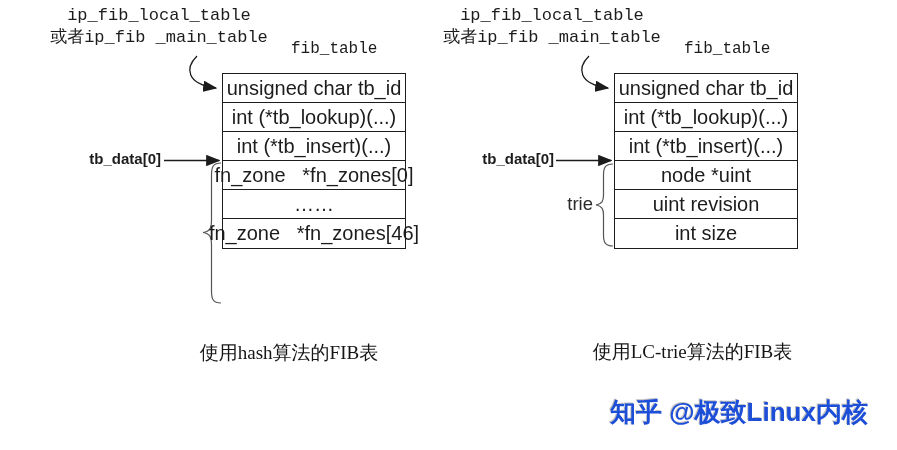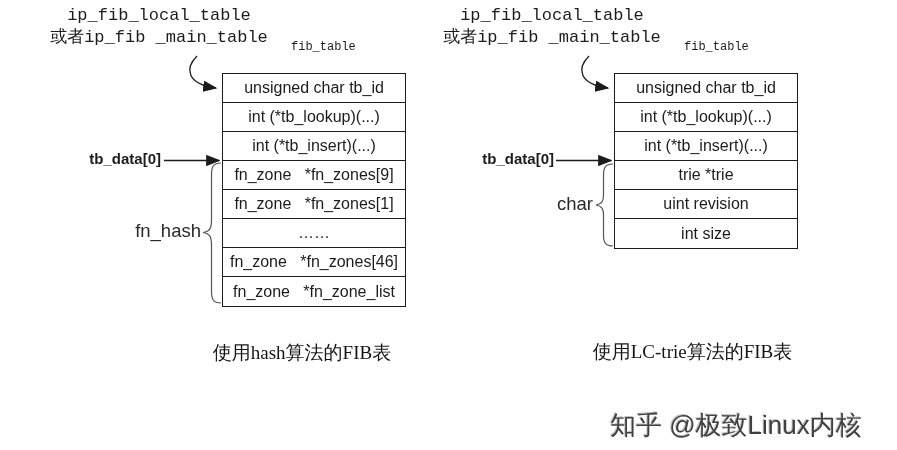--- a/index.html
+++ b/index.html
@@ -16,38 +16,38 @@
     font-family:"Liberation Mono","DejaVu Sans Mono",monospace;
     font-size:17px;
     color:#1c1c1c;
     white-space:nowrap;
   }
   .pointer-label{
     text-align:center;
     line-height:22px;
   }
   .struct-name{
-    font-size:12px;
+    font-size:16px;
   }
   .struct-table{
     width:184px;
     border:1px solid #1c1c1c;
     box-sizing:border-box;
     background:#fff;
     display:flex;
     flex-direction:column;
   }
   .cell{
     height:29px;
     box-sizing:border-box;
     border-bottom:1px solid #1c1c1c;
     display:flex;
     align-items:center;
     justify-content:center;
-    font-size:16px;
+    font-size:20px;
     font-family:"Liberation Sans",sans-serif;
     white-space:pre;
     color:#1c1c1c;
   }
   .cell:last-child{border-bottom:none;}
   .member-pointer{
     font-size:15px;
     text-align:right;
     white-space:nowrap;
     font-weight:bold;
@@ -67,25 +67,24 @@
   }
   .figure-caption{
     font-size:19px;
     font-weight:bold;
     white-space:pre;
     color:#111;
     letter-spacing:0.5px;
   }
   .watermark{
     font-size:26px;
-    color:#404040;
+    color:#1d4ed8;
     white-space:nowrap;
     text-shadow:1px 1px 1px #ffffff,-1px -1px 0 #bfbfbf;
-    font-weight:normal;
-    margin-top:13px;
+    font-weight:bold;
   }
   svg.overlay{
     position:absolute;left:0;top:0;
     pointer-events:none;
   }
 </style>
 </head>
 <body>
 
 <div id="canvas">
@@ -116,51 +115,48 @@
     <div>ip_fib_local_table</div>
     <div>或者ip_fib _main_table</div>
   </div>
 
   <div class="abs mono struct-name" style="left:291px;top:40px;">fib_table</div>
 
   <div class="abs struct-table" style="left:222px;top:73px;">
     <div class="cell">unsigned char tb_id</div>
     <div class="cell">int (*tb_lookup)(...)</div>
     <div class="cell">int (*tb_insert)(...)</div>
-    <div class="cell">fn_zone   *fn_zones[9]</div>
-    <div class="cell">fn_zone   *fn_zones[1]</div>
+    <div class="cell">fn_zone   *fn_zones[0]</div>
     <div class="cell">……</div>
     <div class="cell">fn_zone   *fn_zones[46]</div>
-    <div class="cell">fn_zone   *fn_zone_list</div>
   </div>
 
   <div class="abs member-pointer" style="left:80px;top:150px;width:81px;">tb_data[0]</div>
 
-  <div class="abs brace-label" style="left:121px;top:220px;width:80px;">fn_hash</div>
 
-  <div class="abs table-caption" style="left:197px;top:340px;width:210px;">使用hash算法的FIB表</div>
+  <div class="abs table-caption" style="left:184px;top:340px;width:210px;">使用hash算法的FIB表</div>
 
   <div class="abs pointer-label mono" style="left:433px;top:5px;width:238px;">
     <div>ip_fib_local_table</div>
     <div>或者ip_fib _main_table</div>
   </div>
 
   <div class="abs mono struct-name" style="left:684px;top:40px;">fib_table</div>
 
   <div class="abs struct-table" style="left:614px;top:73px;">
     <div class="cell">unsigned char tb_id</div>
     <div class="cell">int (*tb_lookup)(...)</div>
     <div class="cell">int (*tb_insert)(...)</div>
-    <div class="cell">trie *trie</div>
+    <div class="cell">node *uint</div>
     <div class="cell">uint revision</div>
     <div class="cell">int size</div>
   </div>
 
   <div class="abs member-pointer" style="left:473px;top:150px;width:81px;">tb_data[0]</div>
 
-  <div class="abs brace-label" style="left:541px;top:193px;width:52px;">char</div>
+  <div class="abs brace-label" style="left:541px;top:193px;width:52px;">trie</div>
 
   <div class="abs table-caption" style="left:560px;top:339px;width:265px;">使用LC-trie算法的FIB表</div>
 
 
   <div class="abs watermark" style="left:610px;top:395px;">知乎 @极致Linux内核</div>
 
 </div>
 
 </body></html>

